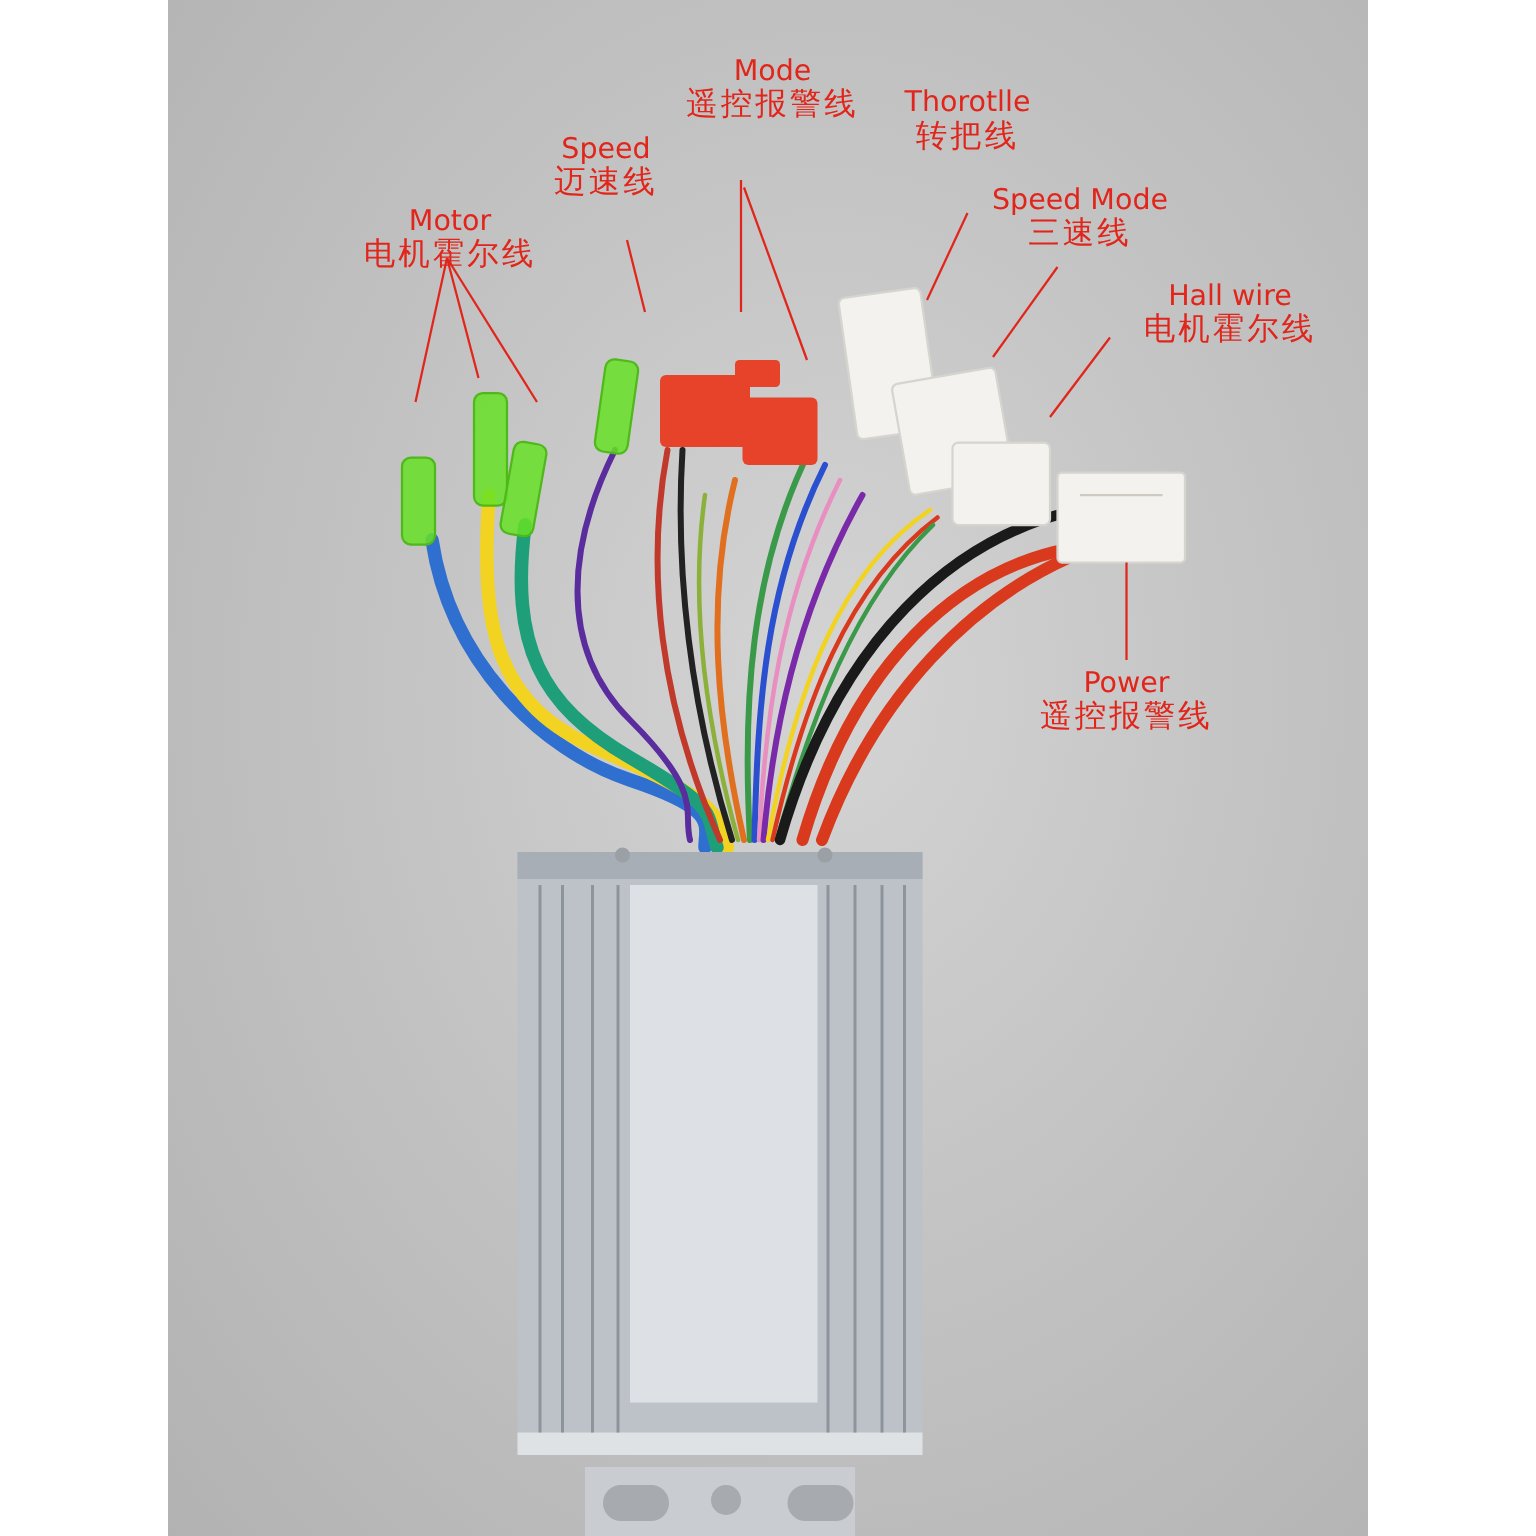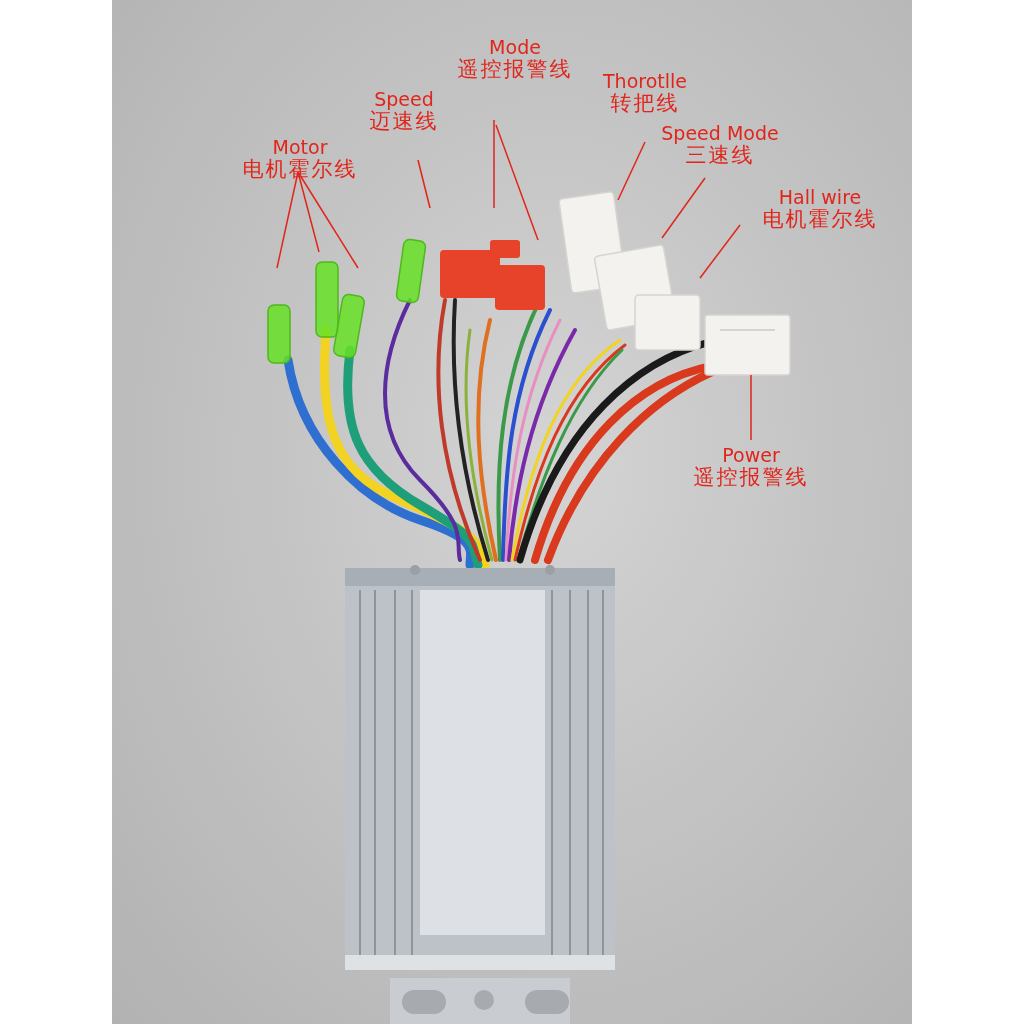--- a/index.html
+++ b/index.html
@@ -103,21 +103,21 @@
   <span class="zh">电机霍尔线</span>
 </div>
 <div class="lbl" style="left:354px; top:90px; width:100px;">
   <span class="en">Speed</span>
   <span class="zh">迈速线</span>
 </div>
 <div class="lbl" style="left:440px; top:38px; width:150px;">
   <span class="en">Mode</span>
   <span class="zh">遥控报警线</span>
 </div>
-<div class="lbl" style="left:590px; top:72px; width:110px;">
+<div class="lbl" style="left:590px; top:59px; width:110px;">
   <span class="en">Thorotlle</span>
   <span class="zh">转把线</span>
 </div>
 <div class="lbl" style="left:650px; top:124px; width:140px;">
   <span class="en">Speed Mode</span>
   <span class="zh">三速线</span>
 </div>
 <div class="lbl" style="left:750px; top:188px; width:140px;text-align:center;">
   <span class="en">Hall wire</span>
   <span class="zh">电机霍尔线</span>

